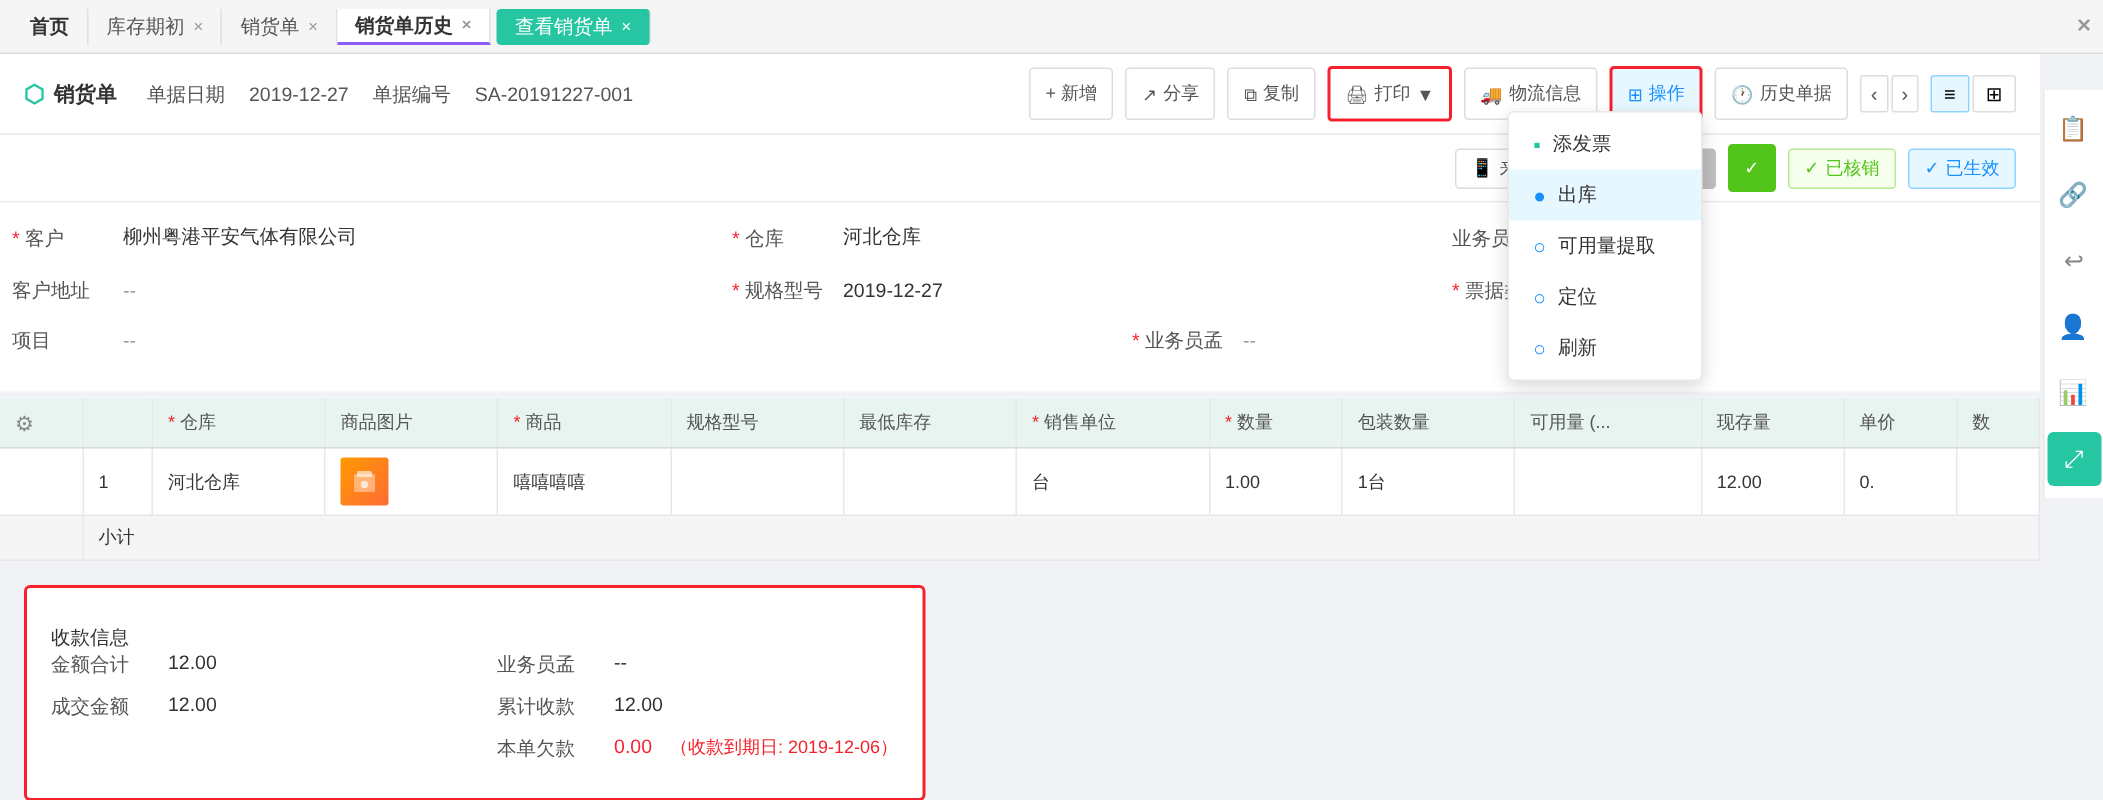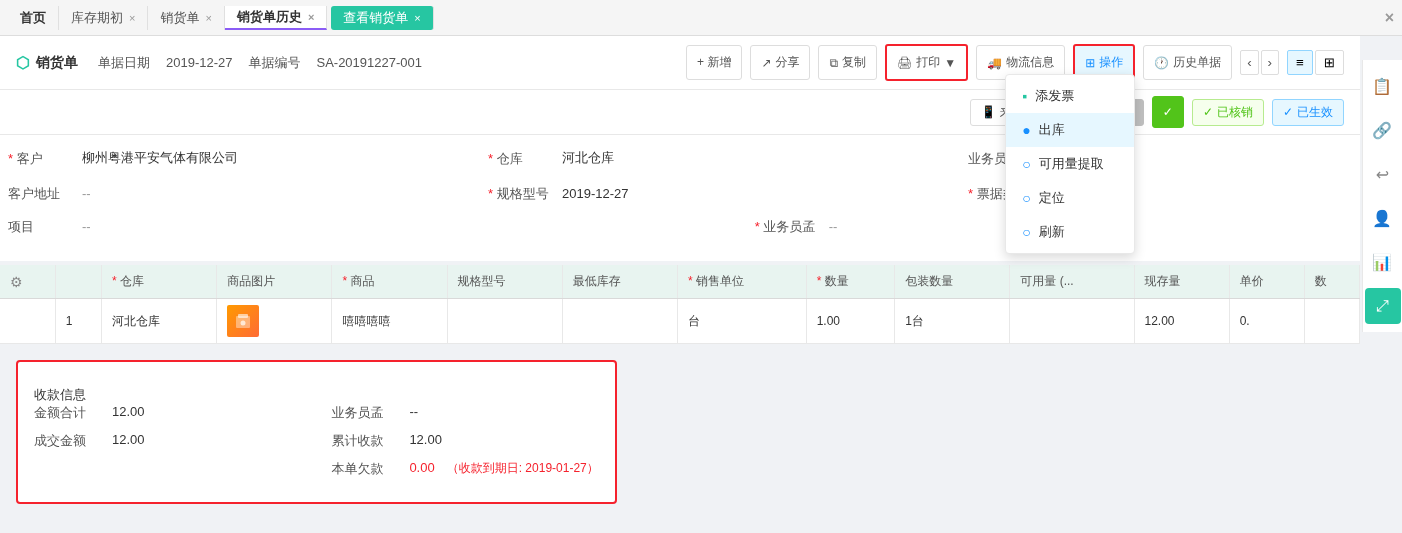--- a/index.html
+++ b/index.html
@@ -330,20 +330,24 @@
             <td></td>
             <td></td>
             <td>台</td>
             <td>1.00</td>
             <td>1台</td>
             <td></td>
             <td>12.00</td>
             <td>0.</td>
             <td></td>
           </tr>
+          <tr class="subtotal">
+            <td></td>
+            <td colspan="13">小计</td>
+          </tr>
         </tbody>
       </table>
     </div>
 
     <div style="padding:16px; background:#f0f2f5;">
       <div class="red-border-box" style="min-width:520px;">
         <div class="panel-title">收款信息</div>
         <div style="display:grid; grid-template-columns:1fr 1fr; gap:10px 30px;">
           <div class="info-row">
             <span class="info-label">金额合计</span>
@@ -358,21 +362,21 @@
             <span class="info-value">12.00</span>
           </div>
           <div class="info-row">
             <span class="info-label">累计收款</span>
             <span class="info-value">12.00</span>
           </div>
           <div></div>
           <div class="info-row">
             <span class="info-label">本单欠款</span>
             <span class="info-value red">0.00</span>
-            <span class="info-value" style="font-size:12px; color:#f5222d; margin-left:4px;">（收款到期日: 2019-01-27）</span>
+            <span class="info-value" style="font-size:12px; color:#f5222d; margin-left:4px;">（收款到期日: 2019-12-06）</span>
           </div>
         </div>
       </div>
     </div>
 
   </div>
 
   <div class="right-sidebar">
     <div class="sidebar-icon">📋</div>
     <div class="sidebar-icon">🔗</div>

